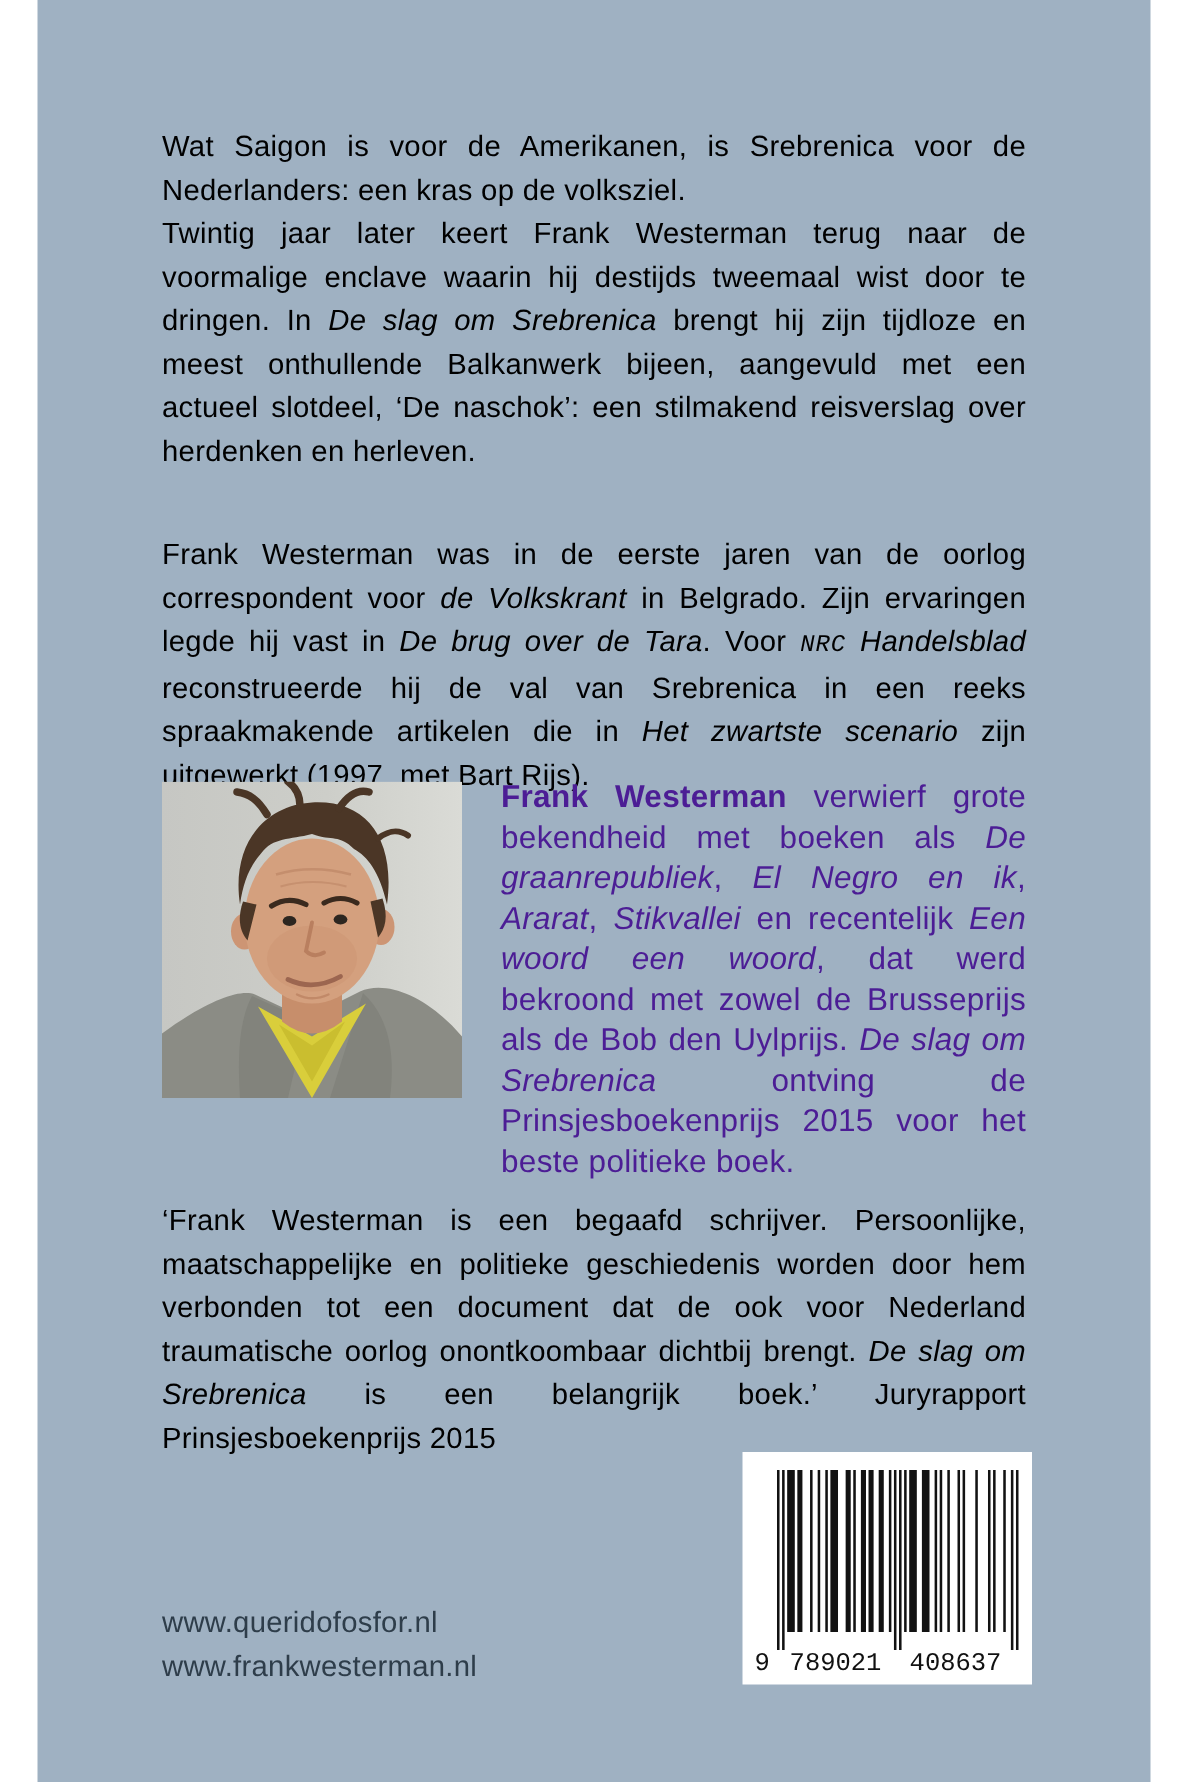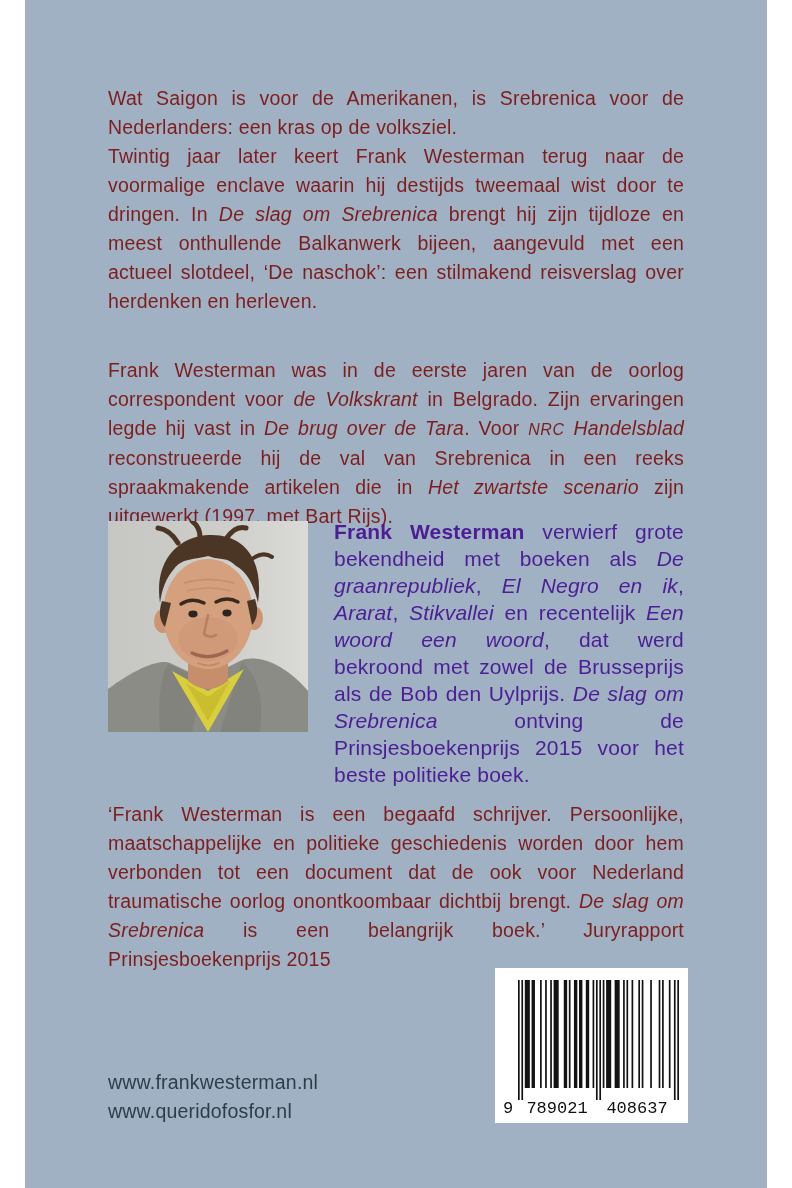--- a/index.html
+++ b/index.html
@@ -9,28 +9,28 @@
     font-family:"Liberation Sans", sans-serif;
     overflow:hidden;
   }
   .page{position:absolute;inset:0;background:#ffffff;}
   .cover{
     position:absolute;top:0;bottom:0;left:25px;right:25px;
     background:#9fb1c2;
   }
   .block{position:absolute;left:83px;width:576px;}
   .body-text{
-    color:#7f1d1d;
+    color:#000000;
     font-size:19.5px;line-height:29px;letter-spacing:.2px;
     text-align:justify;
   }
   .body-text p{margin:0;}
   .i{font-style:italic;}
   .b{font-weight:bold;}
-  .sc{font-size:.82em;letter-spacing:.6px;}
+  .sc{font-size:.82em;letter-spacing:.6px;font-family:Liberation Mono, monospace;}
   .synopsis{top:84px;}
   .about{top:356px;}
   .author-row{top:521px;display:flex;gap:26px;}
   .photo-frame{flex:0 0 200px;width:200px;height:211px;overflow:hidden;}
   .photo-frame svg{display:block;}
   .bio{
     flex:1;color:#4c1d95;margin-top:-3px;
     font-size:21px;line-height:27px;letter-spacing:.2px;text-align:justify;
   }
   .quote{top:800px;}
@@ -154,18 +154,18 @@
             <rect x="170.92" y="4" width="1.69" height="120"></rect>
             <rect x="174.31" y="4" width="1.69" height="120"></rect>
           </g>
         <text class="bc-num" x="0" y="137">9</text>
         <text class="bc-num" x="54" y="137" text-anchor="middle">789021</text>
         <text class="bc-num" x="134" y="137" text-anchor="middle">408637</text>
       </svg>
     </div>
 
     <div class="block websites">
+      <div class="website">www.queridofosfor.nl</div>
       <div class="website">www.frankwesterman.nl</div>
-      <div class="website">www.queridofosfor.nl</div>
     </div>
 
   </div>
 </div>
 
 </body></html>

